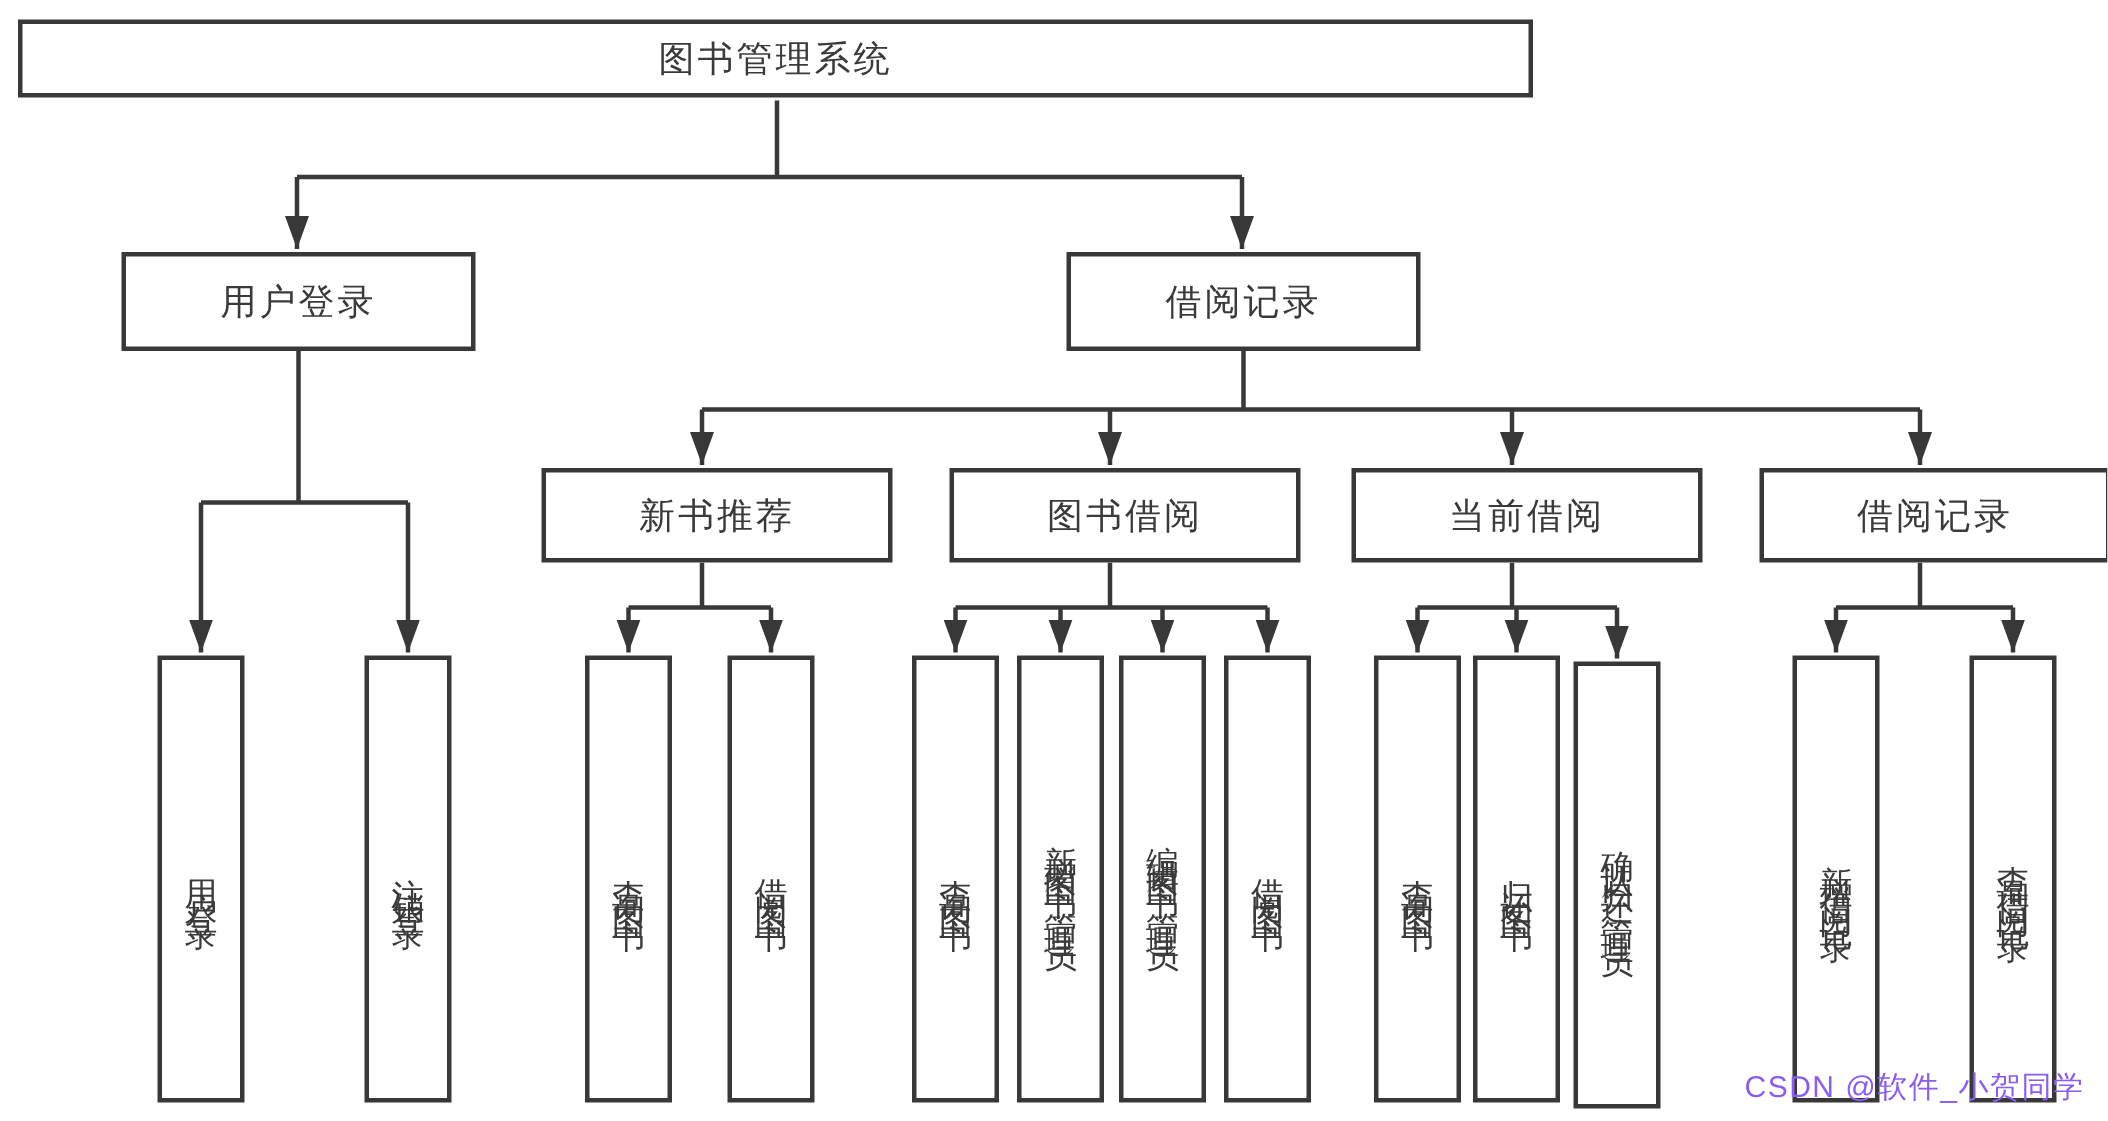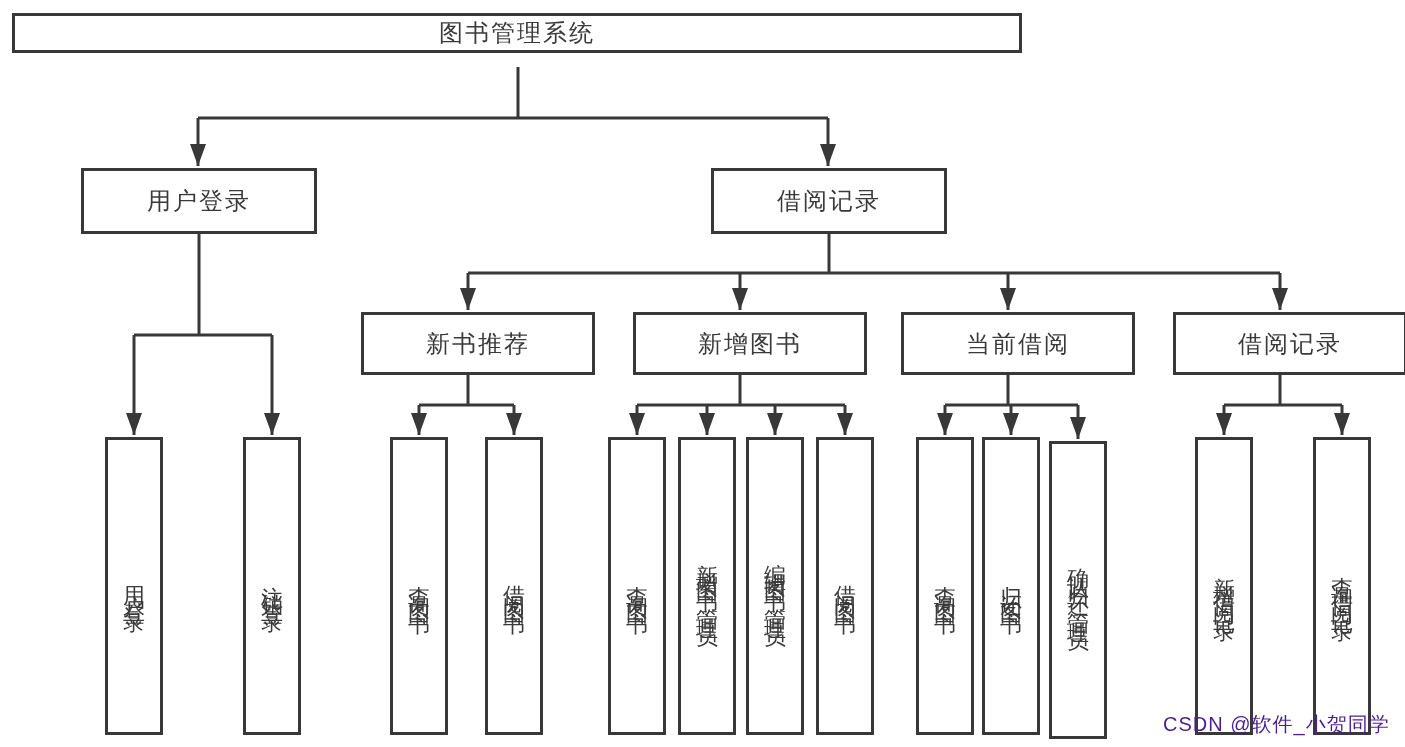--- a/index.html
+++ b/index.html
@@ -14,39 +14,39 @@
   .box{
     position:absolute;
     box-sizing:border-box;
     background:#ffffff;
     border:3px solid #383838;
     display:flex;align-items:center;justify-content:center;
     color:#3a3a3a;
     z-index:2;
   }
   .h-label{font-size:24px;letter-spacing:2px;white-space:nowrap;}
-  .root{left:12px;top:13px;width:1010px;height:40px;}
+  .root{left:12px;top:13px;width:1010px;height:52px;}
   .lvl2{top:168px;width:236px;height:66px;}
   .lvl3{top:312px;width:234px;height:63px;}
   .leaf{top:437px;width:58px;height:298px;}
   .leaf .v-label{
     writing-mode:vertical-rl;
     text-orientation:mixed;
     font-size:22px;
     letter-spacing:9px;
     line-height:1;
     color:#3a3a3a;
   }
   .watermark{
     position:absolute;
     left:1163px;top:711px;
     width:240px;
     font-size:20px;
     letter-spacing:1px;
-    color:#4c1d95;
+    color:#8b5cf6;
     white-space:nowrap;
     z-index:6;
   }
 </style>
 </head>
 <body>
 
 <div id="stage">
 
   <svg id="wires" viewBox="0 0 1405 747" xmlns="http://www.w3.org/2000/svg">
@@ -100,21 +100,21 @@
     <span class="h-label">用户登录</span>
   </div>
   <div class="box lvl2" style="left:711px;">
     <span class="h-label">借阅记录</span>
   </div>
 
   <div class="box lvl3" style="left:361px;">
     <span class="h-label">新书推荐</span>
   </div>
   <div class="box lvl3" style="left:633px;">
-    <span class="h-label">新增图书</span>
+    <span class="h-label">图书借阅</span>
   </div>
   <div class="box lvl3" style="left:901px;">
     <span class="h-label">当前借阅</span>
   </div>
   <div class="box lvl3" style="left:1173px;">
     <span class="h-label">借阅记录</span>
   </div>
 
   <div class="box leaf" style="left:105px;">
     <span class="v-label">用户登录</span>

